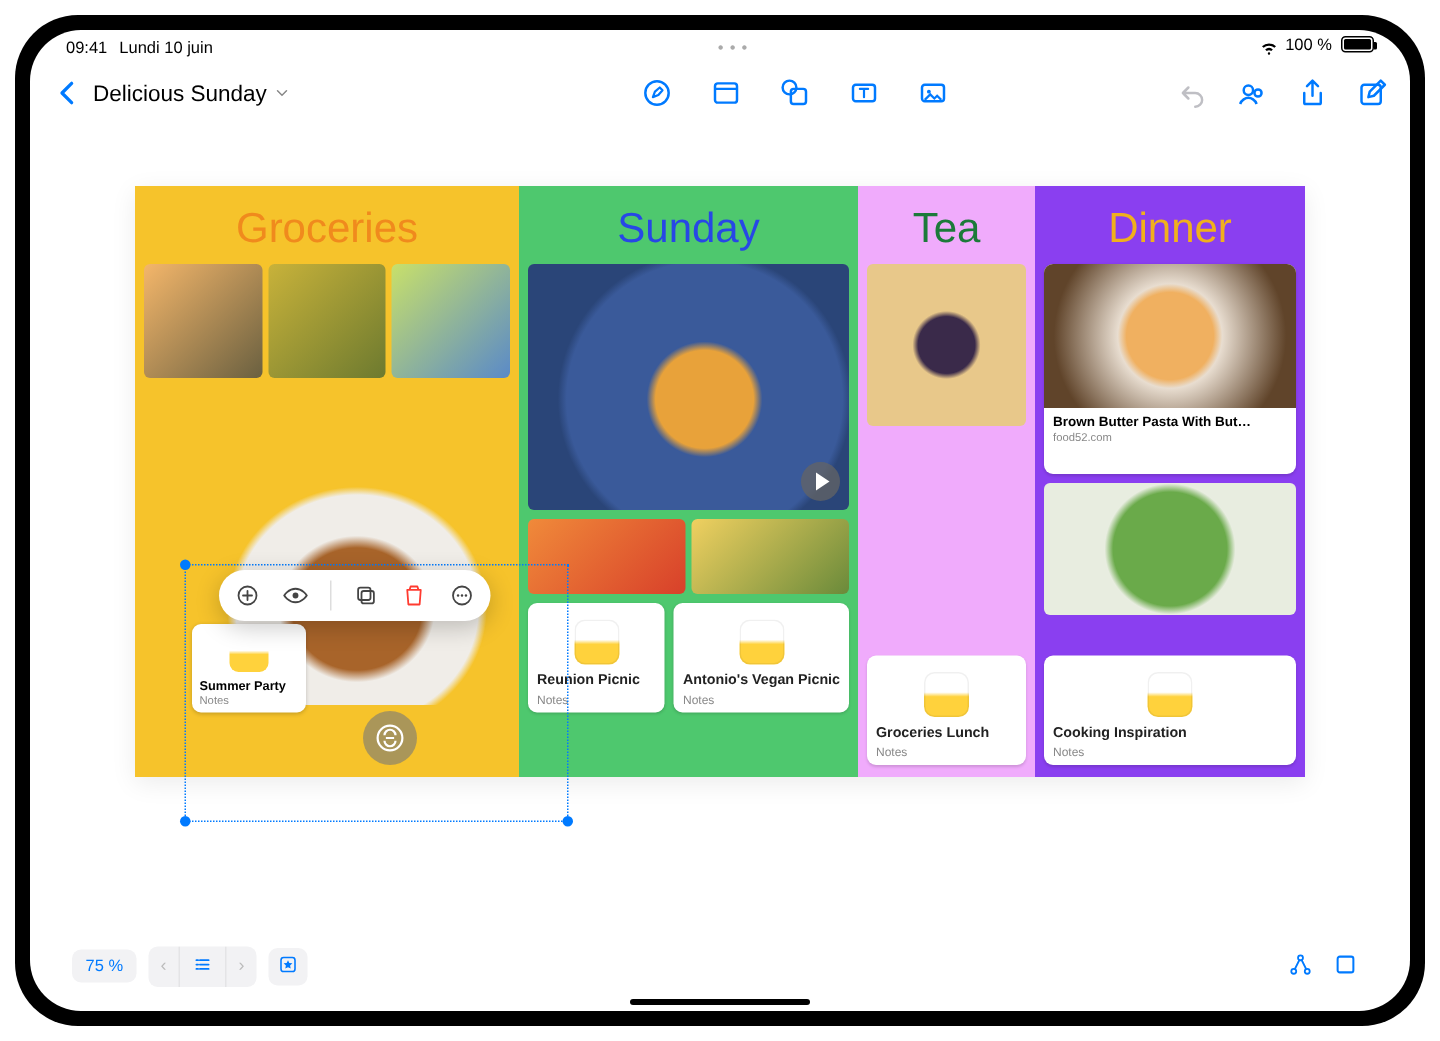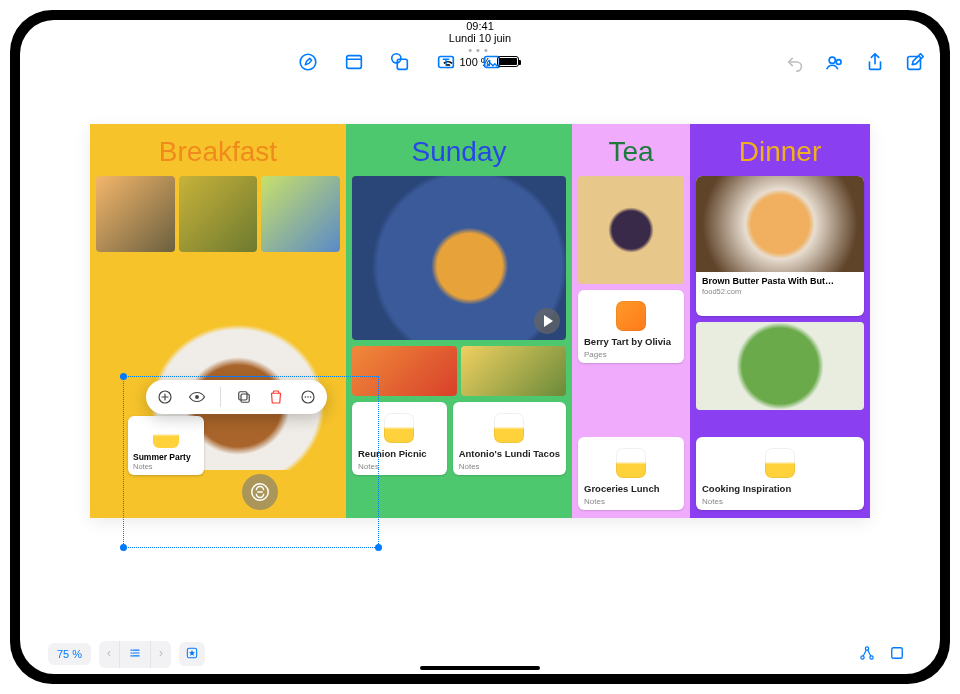--- a/index.html
+++ b/index.html
@@ -31,21 +31,20 @@
   }
   
   .statusbar {
     height: 24px;
     display: flex;
     align-items: center;
     font-size: 11px;
     font-weight: 500;
     padding: 0 24px;
     color: #000;
-    flex-direction: column;
   }
   .statusbar .center { flex: 1; text-align: center; color: #aaa; letter-spacing: 4px; }
   .statusbar .right { display: flex; align-items: flex-start; gap: 4px; }
   .battery {
     width: 22px; height: 11px; border: 1px solid #000; border-radius: 3px;
     position: relative; display: inline-block; margin-left: 2px;
   }
   .battery::after {
     content: ""; position: absolute; right: -3px; top: 3px; width: 2px; height: 5px;
     background: #000; border-radius: 0 1px 1px 0;
@@ -160,21 +159,21 @@
     position:absolute; left: 108px; top: 396px; width: 76px;
     background:#fff; border-radius:6px; padding:4px 5px; z-index:12;
     box-shadow:0 1px 3px rgba(0,0,0,.2);
   }
   .summer-card .appicon { width:26px; height:26px; border-radius:6px;
     background: linear-gradient(#fff 45%, #ffd23c 55%); display:block; margin: 2px auto 4px;}
   .summer-card .ctitle { font-size:8.5px; font-weight:600; }
   .summer-card .csub { font-size:7.5px; color:#888; }
   
   .bottombar {
-    position:absolute; bottom:2px; left:0; right:0; height:36px;
+    position:absolute; bottom:12px; left:0; right:0; height:36px;
     display:flex; align-items:center; padding: 0 28px;
     font-size:12px;
   }
   .zoom-group { display:flex; gap:8px; align-items:center; }
   .zoom-btn { background:#f2f2f4; border-radius:6px; padding:5px 9px; color:#007aff; font-weight:500; cursor:pointer; font-size:11px;}
   .nav-group { display:flex; background:#f2f2f4; border-radius:6px; overflow:hidden; }
   .nav-group .nbtn { padding:5px 8px; color:#bbb; cursor:pointer; border-right:1px solid #e4e4e6;}
   .nav-group .nbtn.active { color:#007aff; }
   .nav-group .nbtn:last-child { border:none; }
   .bottombar .spacer { flex:1; }
@@ -200,20 +199,33 @@
             </svg>
         </span>
         <span>100 %</span>
         <span class="battery">
             <span class="fill"></span>
           </span>
       </span>
     </div>
 
     <div class="toolbar">
+      <div class="left">
+        <span class="tb-btn chev">
+          <svg viewBox="0 0 24 24">
+              <path d="M15 5l-7 7 7 7" fill="none" stroke="#007aff" stroke-width="2.4" stroke-linecap="round" stroke-linejoin="round"></path>
+            </svg>
+        </span>
+        <span class="board-title">
+          <span>Delicious Sunday</span>
+          <svg width="12" height="12" viewBox="0 0 24 24">
+              <path d="M6 9l6 6 6-6" fill="none" stroke="#888" stroke-width="2" stroke-linecap="round"></path>
+            </svg>
+        </span>
+      </div>
       <div class="mid">
         <span class="tb-btn" title="markup-tool">
           <svg viewBox="0 0 24 24">
               <circle cx="12" cy="12" r="8.5" fill="none" stroke="#007aff" stroke-width="1.8"></circle>
               <path d="M9 15l1.5-4L14 8l2 2-3 3.5-4 1.5z" fill="none" stroke="#007aff" stroke-width="1.6" stroke-linejoin="round"></path>
             </svg>
         </span>
         <span class="tb-btn" title="sticky-note-tool">
           <svg viewBox="0 0 24 24">
               <rect x="4" y="5" width="16" height="14" rx="2" fill="none" stroke="#007aff" stroke-width="1.8"></rect>
@@ -264,21 +276,21 @@
               <path d="M18 3l3 3-8 8-4 1 1-4 8-8z" fill="none" stroke="#007aff" stroke-width="1.8" stroke-linejoin="round"></path>
             </svg>
         </span>
       </div>
     </div>
 
     <div class="canvas-wrap">
       <div class="board">
 
         <div class="col col1">
-          <div class="col-title">Breakfast</div>
+          <div class="col-title">Groceries</div>
           <div class="imgrow">
             <div class="img small c-melon"></div>
             <div class="img small c-sprouts"></div>
             <div class="img small c-grapes"></div>
           </div>
 
           <div style="height:46px;"></div>
           <div class="img c-pancake" style="height:160px; margin-left:40px; border-radius:8px;"></div>
         </div>
 
@@ -292,34 +304,29 @@
             <div class="img thumb c-picnic"></div>
           </div>
           <div class="twocol">
             <div class="card">
               <div class="appicon"></div>
               <div class="ctitle">Reunion Picnic</div>
               <div class="csub">Notes</div>
             </div>
             <div class="card">
               <div class="appicon"></div>
-              <div class="ctitle">Antonio's Lundi Tacos</div>
+              <div class="ctitle">Antonio's Vegan Picnic</div>
               <div class="csub">Notes</div>
             </div>
           </div>
         </div>
 
         <div class="col col3">
           <div class="col-title">Tea</div>
           <div class="img tall c-galette"></div>
-          <div class="card">
-            <div class="appicon pages"></div>
-            <div class="ctitle">Berry Tart by Olivia</div>
-            <div class="csub">Pages</div>
-          </div>
           <div style="flex:1"></div>
           <div class="card">
             <div class="appicon"></div>
             <div class="ctitle">Groceries Lunch</div>
             <div class="csub">Notes</div>
           </div>
         </div>
 
         <div class="col col4">
           <div class="col-title">Dinner</div>

